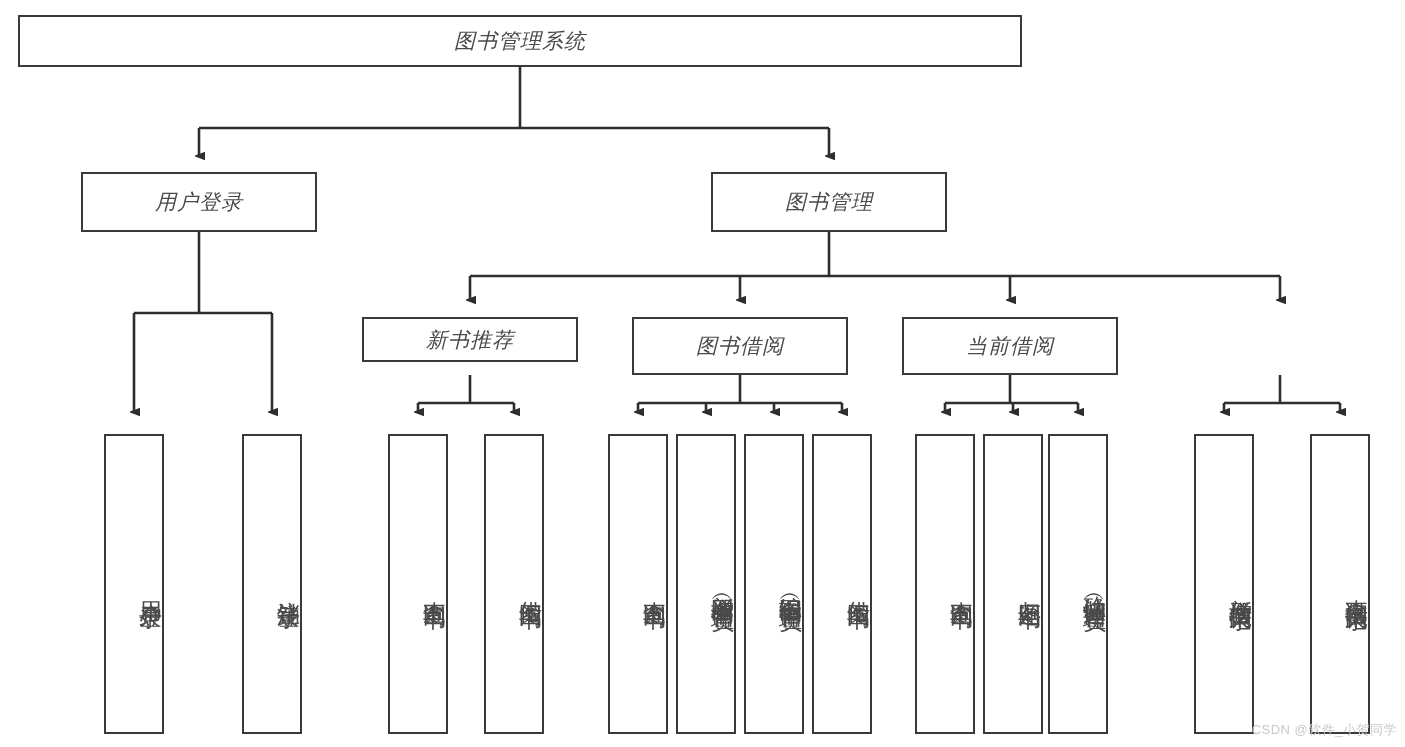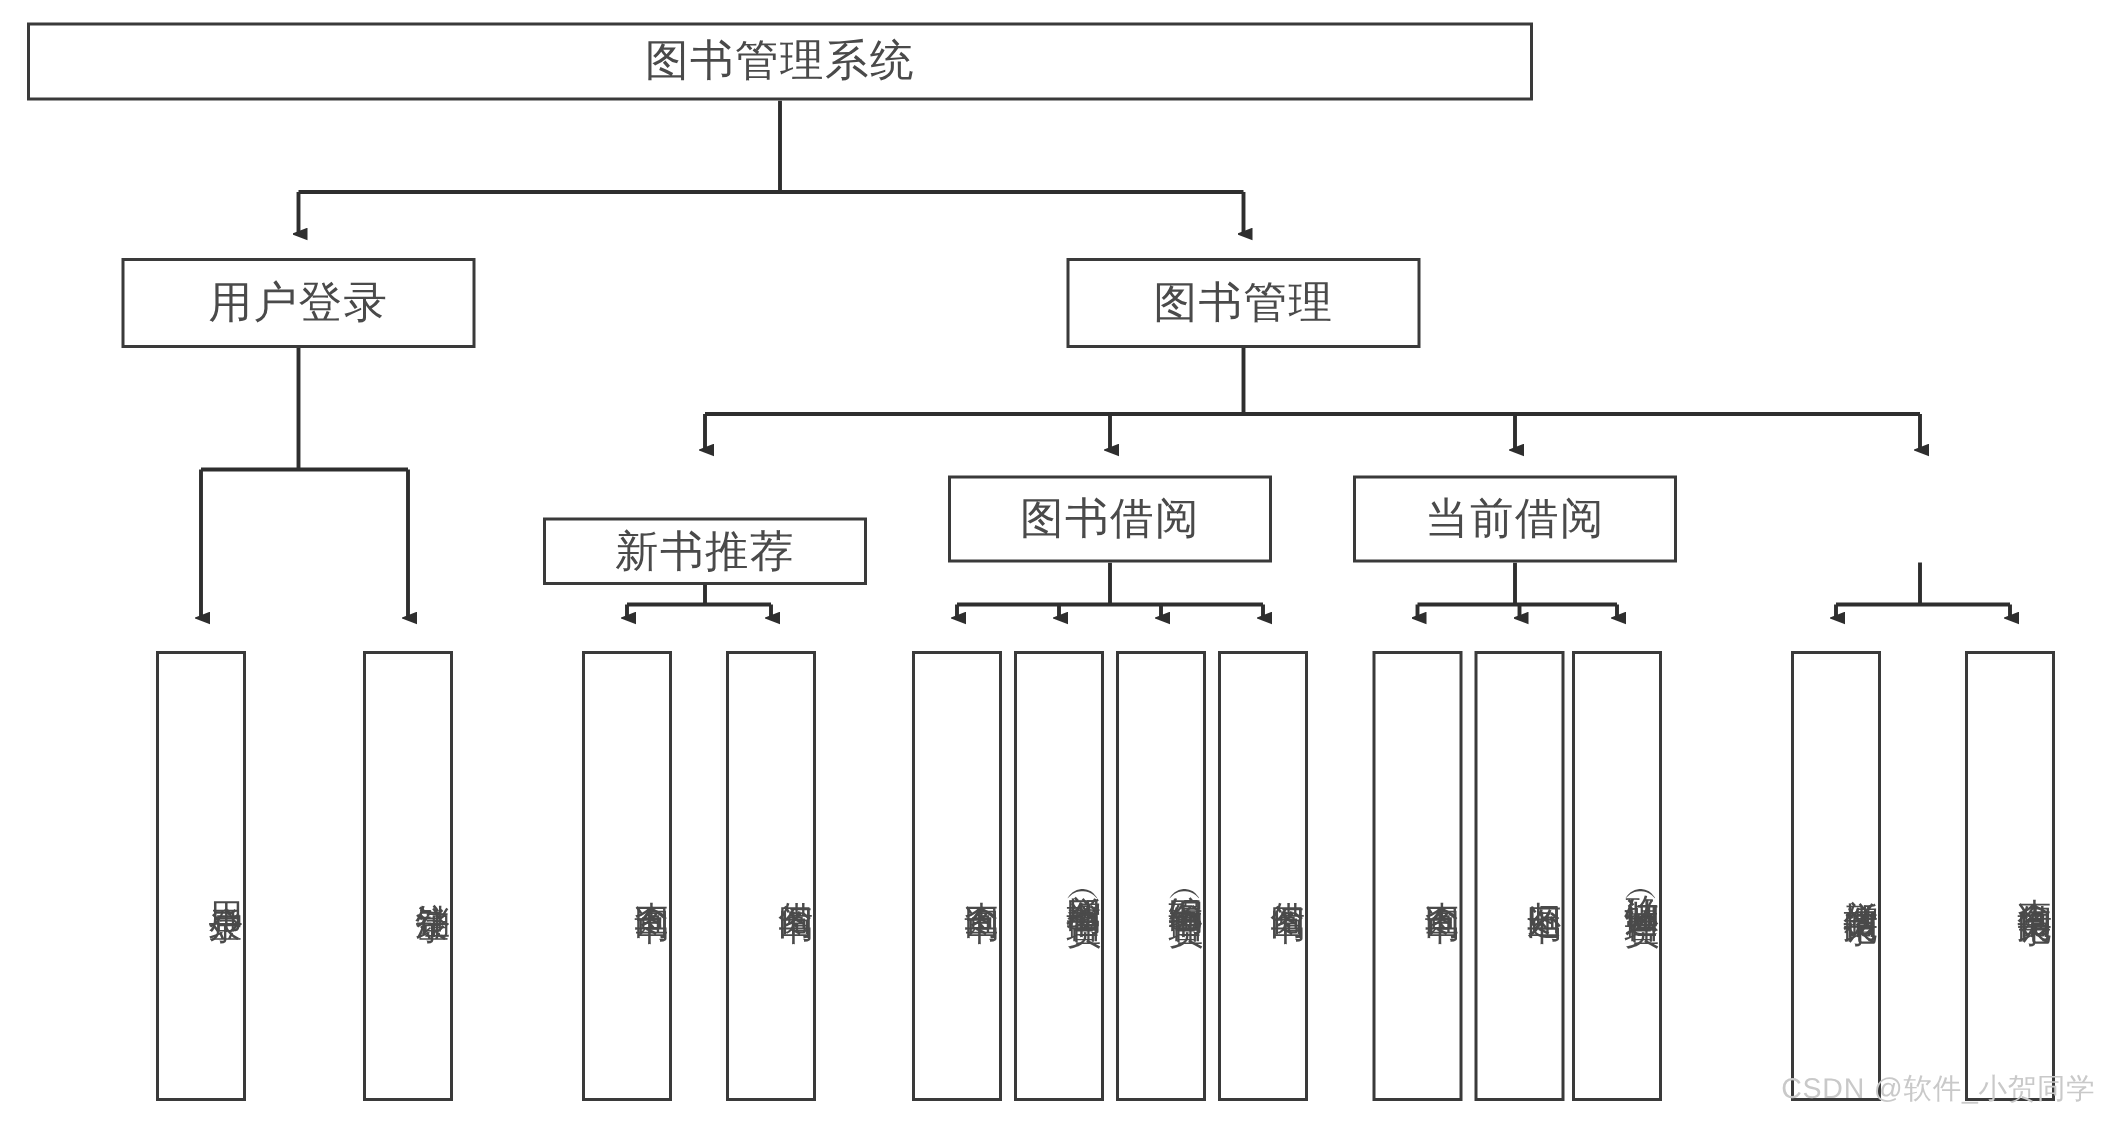--- a/index.html
+++ b/index.html
@@ -31,42 +31,43 @@
     position: absolute;
     box-sizing: border-box;
     border: 2.5px solid #3a3a3a;
     background: #ffffff;
     display: flex;
     align-items: center;
     justify-content: center;
     color: #4a4a4a;
   }
   .node.horiz {
-    font-size: 29px;
+    font-size: 21px;
     letter-spacing: 1px;
+    font-style: italic;
   }
   .node.vert {
     writing-mode: vertical-rl;
     text-orientation: upright;
     font-size: 23px;
     letter-spacing: 2px;
     padding-top: 6px;
     align-items: flex-start;
     justify-content: center;
   }
   .node.vert .label {
     writing-mode: vertical-rl;
     text-orientation: upright;
     line-height: 1.0;
   }
   .watermark {
     position: absolute;
     right: 8px;
     bottom: 8px;
-    font-size: 19px;
+    font-size: 13px;
     color: #c9c9c9;
     letter-spacing: 0.5px;
     font-family: "Liberation Sans", "DejaVu Sans", sans-serif;
     white-space: nowrap;
   }
 </style>
 </head>
 <body>
 
 <div id="diagram-root">
@@ -126,21 +127,21 @@
   </div>
 
   <div class="node horiz" style="left:81px; top:172px; width:236px; height:60px;">
     <span class="label">用户登录</span>
   </div>
 
   <div class="node horiz" style="left:711px; top:172px; width:236px; height:60px;justify-content:center;">
     <span class="label">图书管理</span>
   </div>
 
-  <div class="node horiz" style="left:362px; top:317px; width:216px; height:45px;margin-top:28px;">
+  <div class="node horiz" style="left:362px; top:317px; width:216px; height:45px;">
     <span class="label">新书推荐</span>
   </div>
 
   <div class="node horiz" style="left:902px; top:317px; width:216px; height:58px;">
     <span class="label">当前借阅</span>
   </div>
 
   <div class="node horiz" style="left:632px; top:317px; width:216px; height:58px;">
     <span class="label">图书借阅</span>
   </div>

